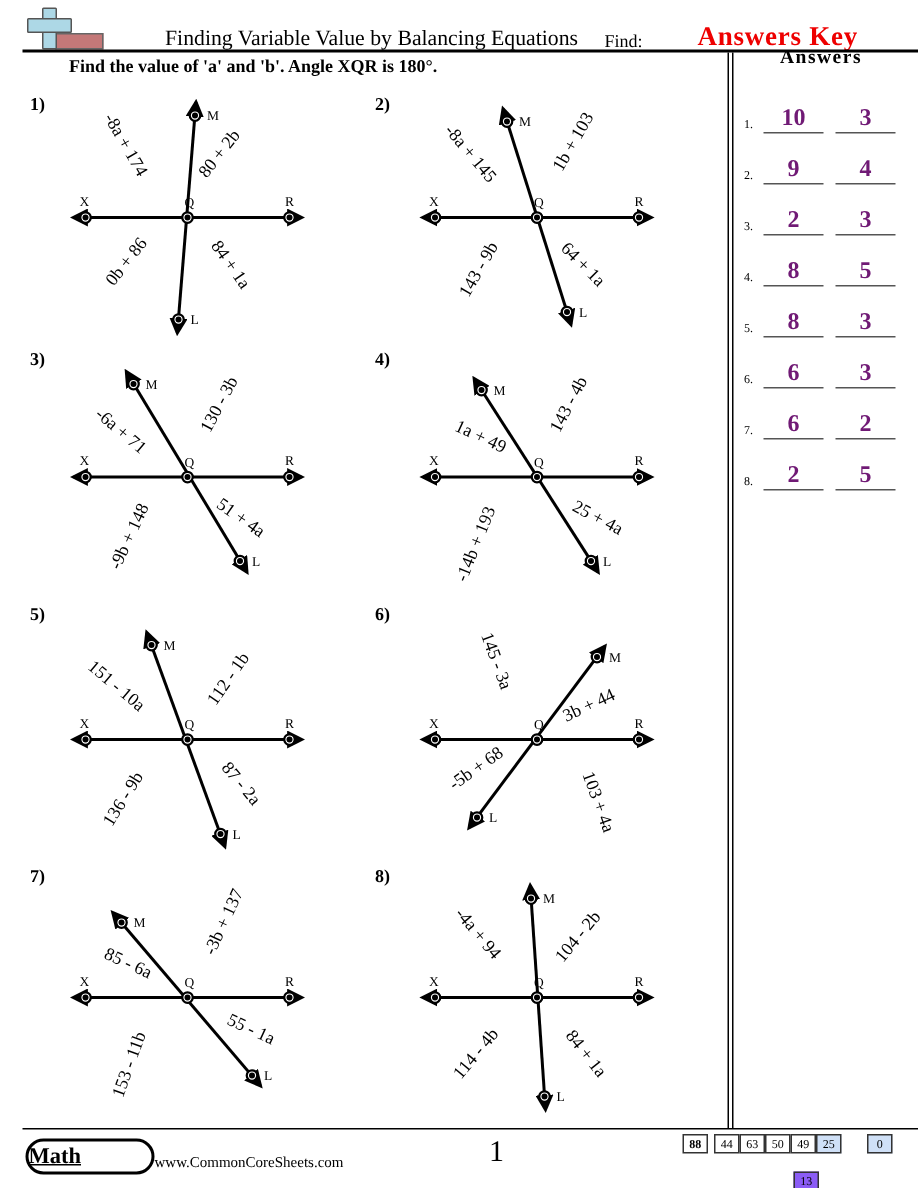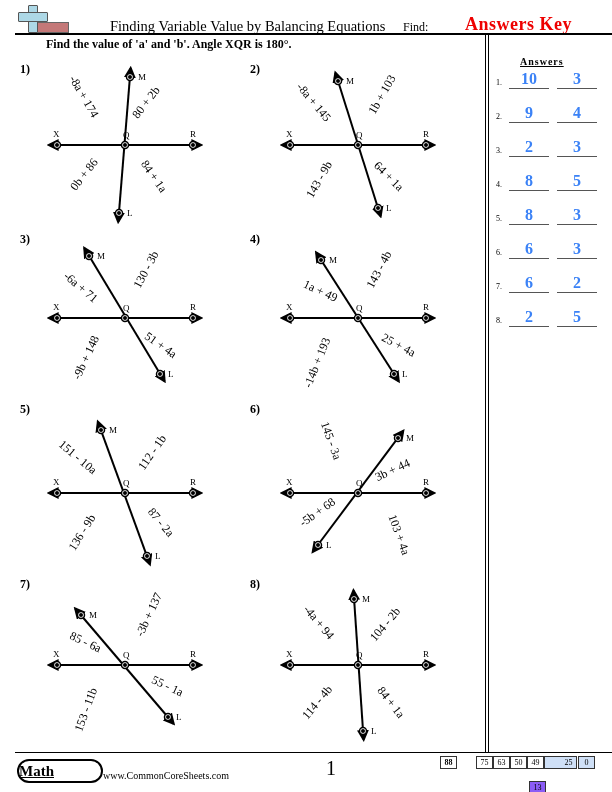--- a/index.html
+++ b/index.html
@@ -6,25 +6,25 @@
   body { width:612px; height:792px; position:relative; overflow:hidden; font-family:"Liberation Serif", "DejaVu Serif", serif; color:#000; }
   .abs { position:absolute; }
   .logo-v { position:absolute; left:28px; top:5px; width:8px; height:26px; background:#add8e6; border:1px solid #555; border-radius:1px; }
   .logo-h { position:absolute; left:18px; top:12px; width:28px; height:8px; background:#add8e6; border:1px solid #555; border-radius:1px; }
   .logo-bar { position:absolute; left:37px; top:22px; width:30px; height:9px; background:#c47878; border:1px solid #666; }
   .title { left:110px; top:18px; font-size:14.5px; }
   .name-label { left:403px; top:20px; font-size:12px; }
   .answer-key { left:465px; top:14px; font-size:18px; font-weight:bold; color:#e00; letter-spacing:0.5px; }
   .header-rule { left:15px; top:33px; width:597px; height:2px; background:#000; }
   .instructions { left:15px; top:37px; font-size:12px; font-weight:bold;margin-left:31px; }
-  .answers-title { left:520px; top:56px; font-size:10px; font-weight:bold; text-decoration:underline; letter-spacing:1px; }
+  .answers-title { left:520px; top:30px; font-size:13px; font-weight:bold; letter-spacing:1px; }
   .vline { top:35px; height:717px; width:1px; background:#000; }
   .ans-row { position:absolute; left:496px; height:20px; }
   .ans-num { position:absolute; left:0; bottom:2px; font-size:8px; }
-  .ans-slot { position:absolute; bottom:0; width:40px; border-bottom:1.5px solid #555; text-align:center; color:#3b82f6; font-weight:bold; font-size:16px; line-height:18px; }
+  .ans-slot { position:absolute; bottom:0; width:40px; border-bottom:1.5px solid #555; text-align:center; color:#701a75; font-weight:bold; font-size:16px; line-height:18px; }
   .problem-label { position:absolute; font-weight:bold; font-size:12px; }
   .footer-rule { left:15px; top:752px; width:597px; height:1px; background:#000; }
   .math-pill { left:17px; top:759px; width:82px; height:20px; border:2px solid #000; border-radius:12px; text-align:left; font-weight:bold; font-size:15px; line-height:20px;text-decoration:underline; }
   .site { left:103px; top:770px; font-size:10px; }
   .pagenum { left:326px; top:757px; font-size:20px; }
   .score-label { left:435px; top:800px; font-size:8px; }
   .score-box { position:absolute; top:756px; height:11px; width:15px; border:1px solid #333; font-size:8px; text-align:center; line-height:11px; }
   svg text { font-family:"Liberation Serif", "DejaVu Serif", serif; }
 </style>
 </head>
@@ -323,21 +323,21 @@
       <text font-size="12" text-anchor="middle" dominant-baseline="middle" transform="translate(140,128) rotate(52)">84 + 1a</text>
     </svg>
   </div>
 
 <div class="abs footer-rule"></div>
 <div class="abs math-pill">Math</div>
 <div class="abs site">www.CommonCoreSheets.com</div>
 <div class="abs pagenum">1</div>
 <div class="abs score-label">1-8</div>
 <div id="score-boxes">
-    <div class="score-box" style="left: 440px; font-weight: bold;">88</div>
-    <div class="score-box" style="left: 476px;">75</div>
+    <div class="score-box" style="left: 455px; font-weight: bold;">88</div>
+    <div class="score-box" style="left: 476px;">44</div>
     <div class="score-box" style="left: 493px;">63</div>
     <div class="score-box" style="left: 510px;">50</div>
     <div class="score-box" style="left: 527px;">49</div>
-    <div class="score-box" style="left: 544px; background: rgb(207, 224, 247); padding-left: 16px;">25</div>
+    <div class="score-box" style="left: 544px; background: rgb(207, 224, 247);">25</div>
     <div class="score-box" style="left: 529px; background: #8b5cf6; margin-top: 25px;">13</div>
     <div class="score-box" style="left: 578px; background: rgb(207, 224, 247);">0</div>
   </div>
 
 </body></html>

